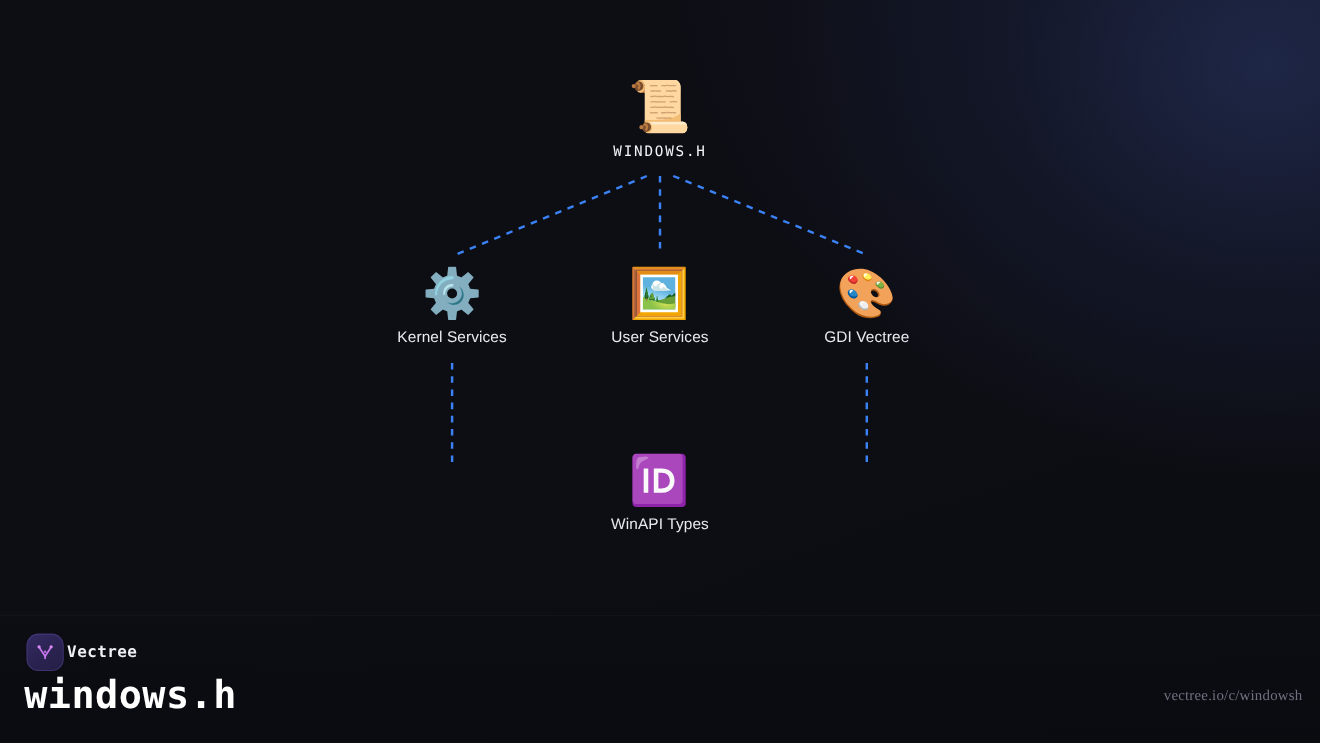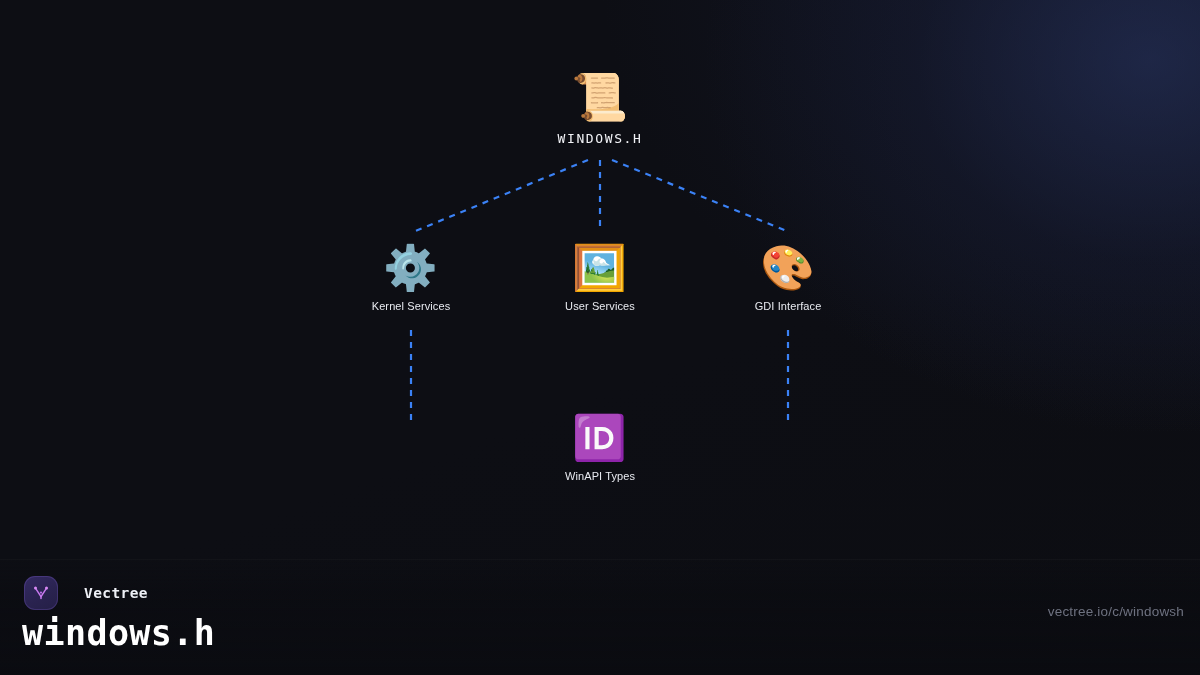--- a/index.html
+++ b/index.html
@@ -44,21 +44,21 @@
   }
   .node .glyph {
     display: block;
     line-height: 1;
     font-family: "DejaVu Sans", sans-serif;
   }
   .node .label {
     display: block;
     margin-top: 9px;
     color: #e8eaf0;
-    font-size: 11px;
+    font-size: 14px;
     line-height: 14px;
     letter-spacing: 0.1px;
     white-space: nowrap;
   }
 
   .node.root .glyph { font-size: 46px; }
   .node.root .label {
     font-family: "DejaVu Sans Mono", monospace;
     font-size: 13px;
     letter-spacing: 1.6px;
@@ -77,21 +77,21 @@
     background: linear-gradient(180deg, rgba(10,11,16,0.0) 0%, rgba(10,11,16,0.55) 28%, rgba(10,11,16,0.85) 100%);
     border-top: 1px solid rgba(255,255,255,0.035);
   }
 
   #brand-row {
     position: absolute;
     left: 24px;
     top: 576px;
     display: flex;
     align-items: center;
-    gap: 26px;
+    gap: 3px;
   }
   #brand-logo {
     width: 34px;
     height: 34px;
     border-radius: 11px;
     background: linear-gradient(150deg, #342a63 0%, #2a2350 55%, #241f46 100%);
     box-shadow: inset 0 0 0 1px rgba(160,120,255,0.20);
     display: flex;
     align-items: center;
     justify-content: center;
@@ -113,23 +113,23 @@
     font-size: 35px;
     font-weight: bold;
     letter-spacing: 0.4px;
     line-height: 42px;
     white-space: nowrap;
   }
 
   #page-url {
     position: absolute;
     right: 16px;
-    top: 604px;
+    top: 624px;
     color: #6e7280;
-    font-family: Liberation Sans, sans-serif;
+    font-family: Liberation Serif, serif;
     font-size: 13.5px;
     letter-spacing: 0.2px;
     white-space: nowrap;
   }
 </style>
 </head>
 <body>
 
 <div id="stage">
 
@@ -153,21 +153,21 @@
     <span class="label">Kernel Services</span>
   </div>
 
   <div class="node child" style="left:600px; top:246px;">
     <span class="glyph">🖼️</span>
     <span class="label">User Services</span>
   </div>
 
   <div class="node child" style="left:788px; top:246px;">
     <span class="glyph">🎨</span>
-    <span class="label">GDI Interface</span>
+    <span class="label">GDI Vectree</span>
   </div>
 
   <div class="node child" style="left:600px; top:416px;">
     <span class="glyph">🆔</span>
     <span class="label">WinAPI Types</span>
   </div>
 
   <div id="footer-band"></div>
 
   <div id="brand-row">

